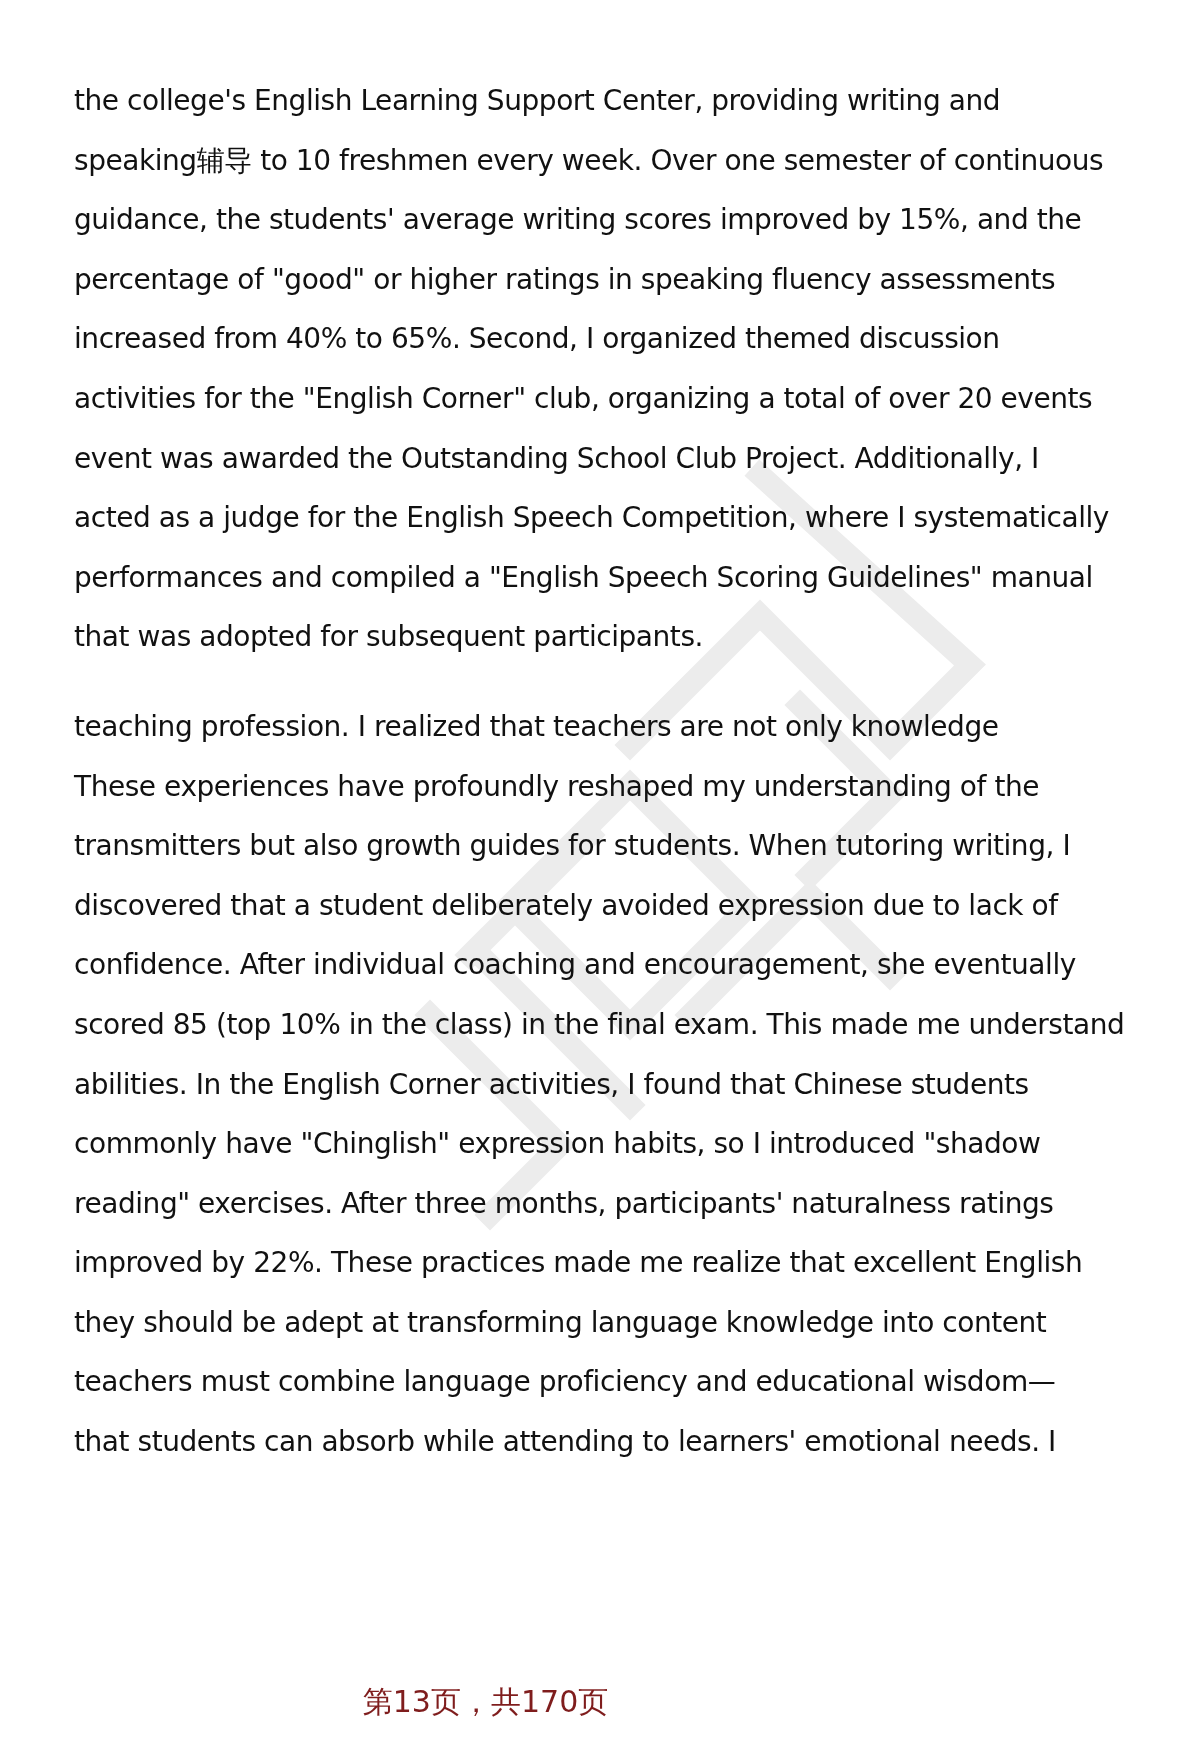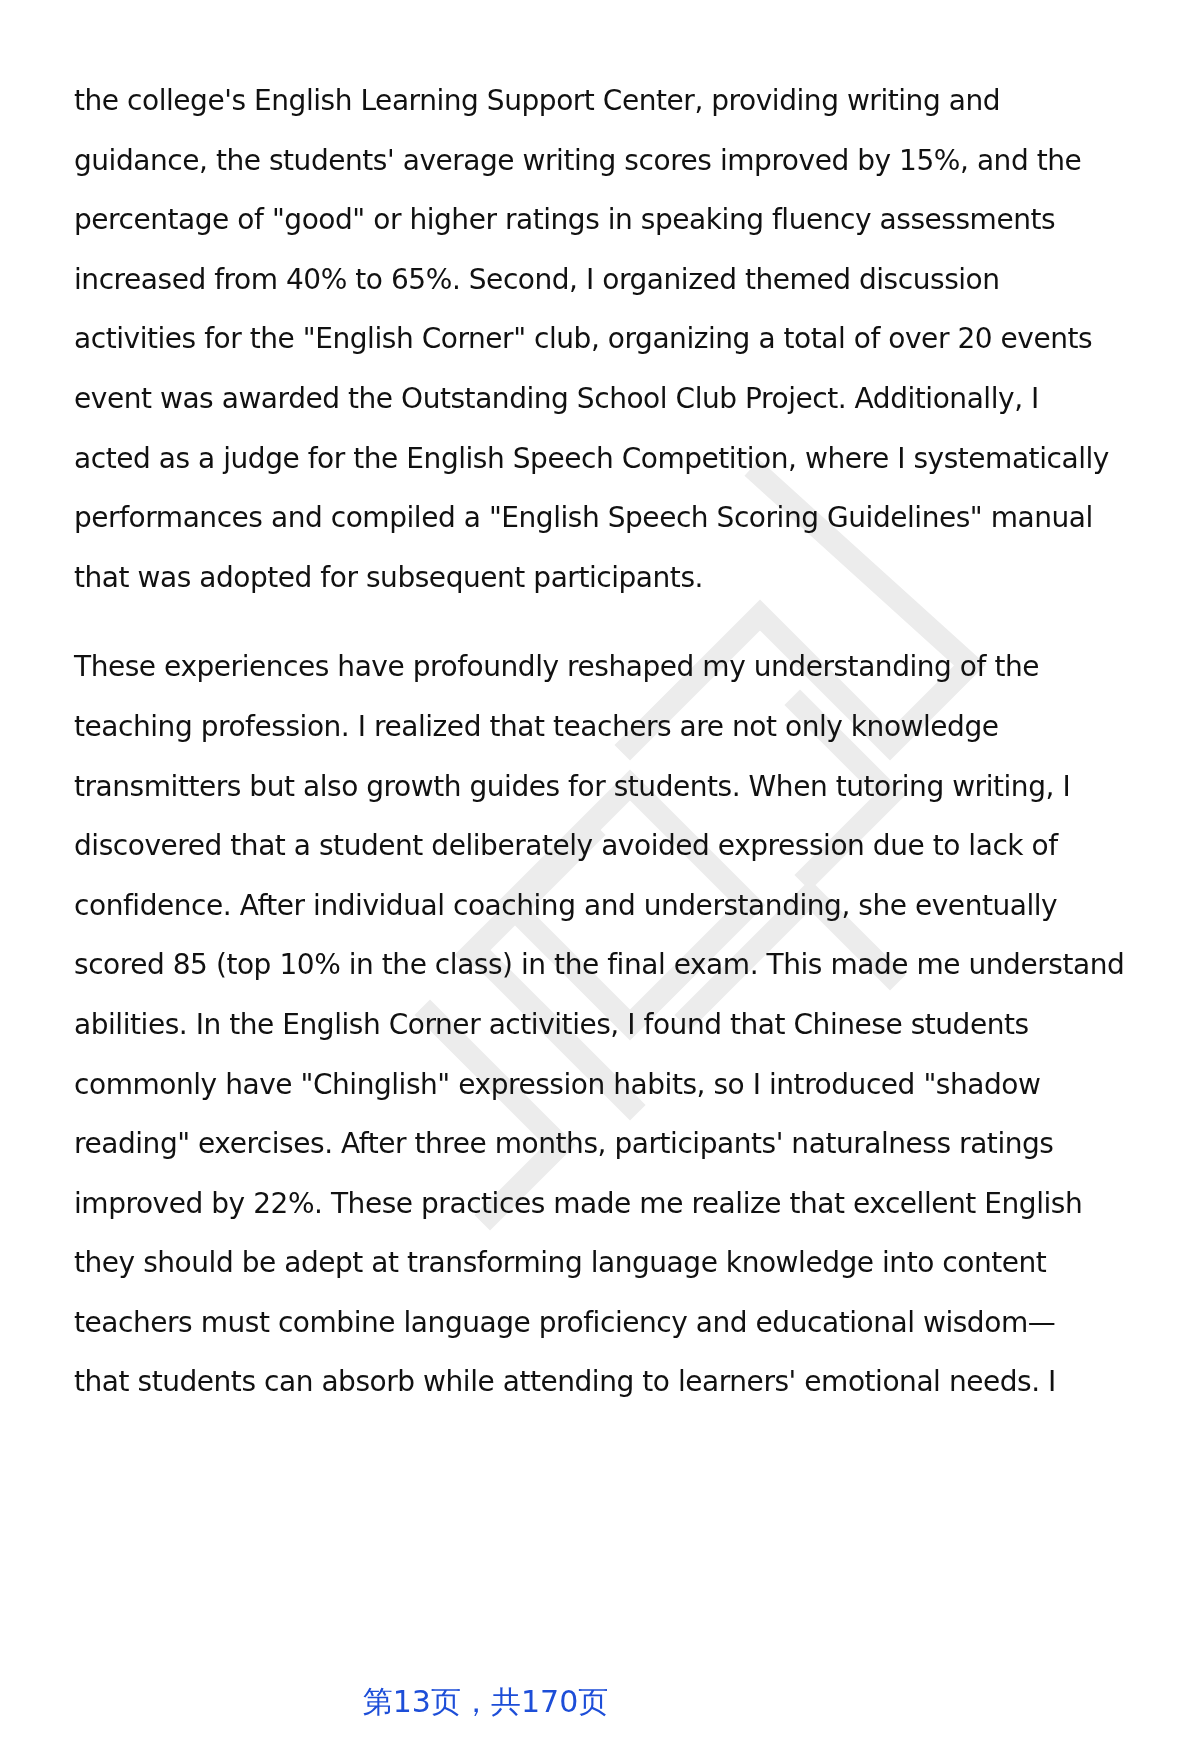--- a/index.html
+++ b/index.html
@@ -14,21 +14,21 @@
       font-family: "DejaVu Sans", "Liberation Sans", sans-serif;
       font-size: 28px; color: #111;
     }
     .line {
       height: 59.6px; line-height: 59.6px; white-space: nowrap;
       letter-spacing: -0.45px;
     }
     .para-gap { height: 30px; }
     .footer {
       position: absolute; left: 0; width: 971px; top: 1677px; text-align: center;
-      font-family: "DejaVu Sans", "Liberation Sans", sans-serif; font-size: 30px; color: #1d4ed8;
+      font-family: "DejaVu Sans", "Liberation Sans", sans-serif; font-size: 30px; color: #7f1d1d;
       z-index: 1;
     }
   </style>
 </head>
 <body>
 
 <div class="page">
 
   <svg class="watermark" viewBox="0 0 700 800">
     <g stroke="#ececec" stroke-width="22" fill="none" stroke-linecap="square">
@@ -38,36 +38,37 @@
       <path d="M150 500 L300 650"></path>
       <path d="M100 560 L230 690 L160 760"></path>
       <path d="M260 380 L140 500"></path>
       <path d="M360 560 L480 440 L560 520"></path>
     </g>
   </svg>
 
   <div class="content">
     <div>
       <div class="line">the college's English Learning Support Center, providing writing and</div>
+      <div class="line">speaking辅导 to 10 freshmen every week. Over one semester of continuous</div>
       <div class="line">guidance, the students' average writing scores improved by 15%, and the</div>
       <div class="line">percentage of "good" or higher ratings in speaking fluency assessments</div>
       <div class="line">increased from 40% to 65%. Second, I organized themed discussion</div>
       <div class="line">activities for the "English Corner" club, organizing a total of over 20 events</div>
       <div class="line">event was awarded the Outstanding School Club Project. Additionally, I</div>
       <div class="line">acted as a judge for the English Speech Competition, where I systematically</div>
       <div class="line">performances and compiled a "English Speech Scoring Guidelines" manual</div>
       <div class="line">that was adopted for subsequent participants.</div>
     </div>
     <div class="para-gap"></div>
     <div>
+      <div class="line">teaching profession. I realized that teachers are not only knowledge</div>
       <div class="line">These experiences have profoundly reshaped my understanding of the</div>
-      <div class="line">teaching profession. I realized that teachers are not only knowledge</div>
       <div class="line">transmitters but also growth guides for students. When tutoring writing, I</div>
       <div class="line">discovered that a student deliberately avoided expression due to lack of</div>
-      <div class="line">confidence. After individual coaching and understanding, she eventually</div>
+      <div class="line">confidence. After individual coaching and encouragement, she eventually</div>
       <div class="line">scored 85 (top 10% in the class) in the final exam. This made me understand</div>
       <div class="line">abilities. In the English Corner activities, I found that Chinese students</div>
       <div class="line">commonly have "Chinglish" expression habits, so I introduced "shadow</div>
       <div class="line">reading" exercises. After three months, participants' naturalness ratings</div>
       <div class="line">improved by 22%. These practices made me realize that excellent English</div>
       <div class="line">they should be adept at transforming language knowledge into content</div>
       <div class="line">teachers must combine language proficiency and educational wisdom—</div>
       <div class="line">that students can absorb while attending to learners' emotional needs. I</div>
     </div>
   </div>

